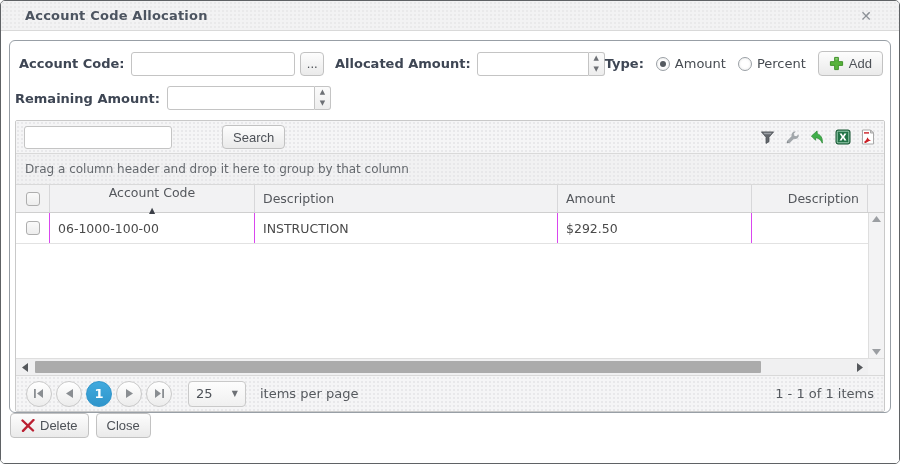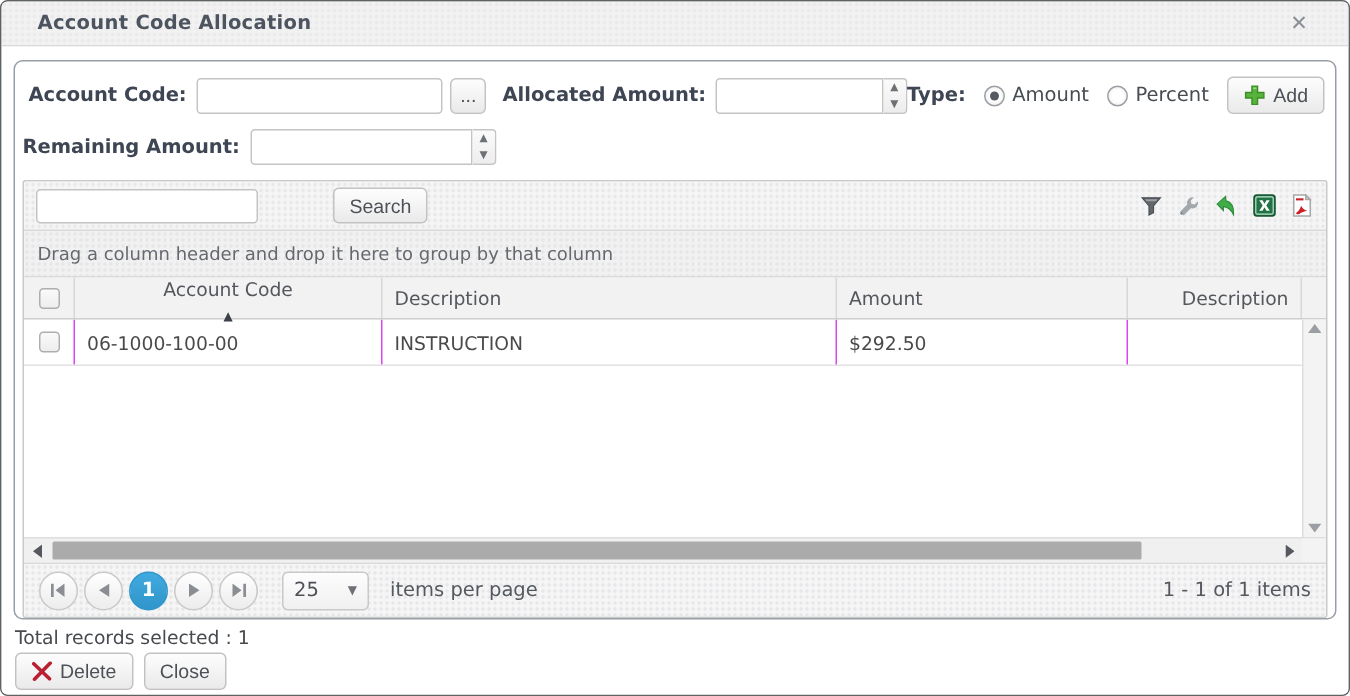--- a/index.html
+++ b/index.html
@@ -282,21 +282,20 @@
           <span class="psize">
             <span>25</span>
             <span class="caret">▼</span>
           </span>
           <span class="ppl">items per page</span>
           <span class="range">1 - 1 of 1 items</span>
         </div>
       </div>
     </div>
 
-    <div class="footer-note">Total records selected : 1</div>
     <div class="footer-btns">
       <button class="btn">
         <span>
             <svg width="14" height="13" viewBox="0 0 14 13">
               <path d="M1.5 1.5 L12 11.5 M12.5 1 L2 11.8" stroke="#bb2032" stroke-width="2.4" stroke-linecap="round" fill="none"></path>
             </svg>
           </span>
         <span>Delete</span>
       </button>
       <button class="btn">Close</button>

